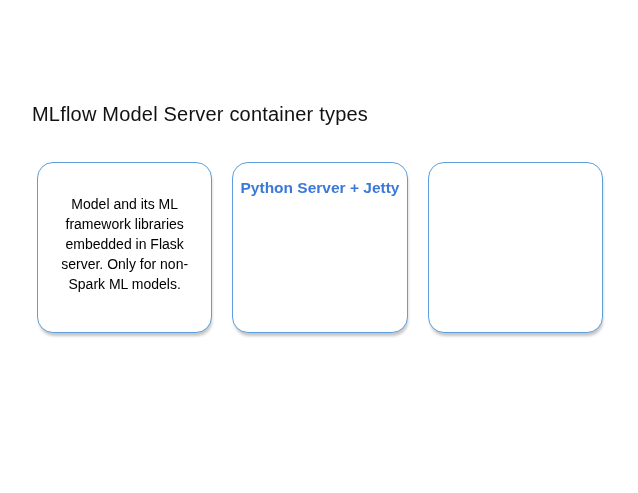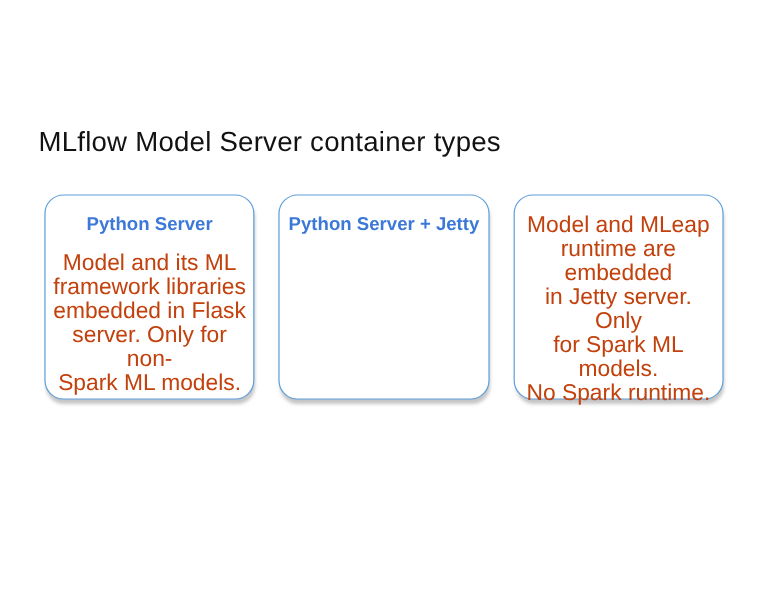--- a/index.html
+++ b/index.html
@@ -12,21 +12,21 @@
     width: 638px;
     height: 493px;
     background: #ffffff;
     overflow: hidden;
     font-family: "Liberation Sans", sans-serif;
   }
   .slide-title {
     position: absolute;
     left: 32px;
     top: 90px;
-    font-size: 23px;
+    font-size: 20px;
     font-weight: 400;
     color: #121212;
     letter-spacing: 0.2px;
     white-space: nowrap;
     text-align: center;
   }
   .cards {
     position: absolute;
     left: 37px;
     top: 162px;
@@ -47,51 +47,45 @@
   }
   .card-heading {
     margin: 0 0 13px 0;
     font-size: 15.5px;
     font-weight: 700;
     color: #3c78d8;
     line-height: 19px;
     white-space: nowrap;
   }
   .card-body {
-    margin: 0;
-    font-size: 19px;
+    margin: 16px;
+    font-size: 14px;
     line-height: 20px;
-    color: #c2410c;
+    color: #000000;
     white-space: pre-line;
   }
 </style>
 </head>
 <body>
 
 <div class="slide">
 
   <h1 class="slide-title">MLflow Model Server container types</h1>
 
   <div class="cards">
 
     <div class="card">
-      <h3 class="card-heading">Python Server</h3>
       <p class="card-body">Model and its ML
 framework libraries
 embedded in Flask
 server. Only for non-
 Spark ML models.</p>
     </div>
 
     <div class="card">
       <h3 class="card-heading">Python Server + Jetty</h3>
     </div>
 
     <div class="card">
-      <p class="card-body">Model and MLeap
-runtime are embedded
-in Jetty server. Only
-for Spark ML models.
-No Spark runtime.</p>
     </div>
 
   </div>
 </div>
 
 </body></html>

